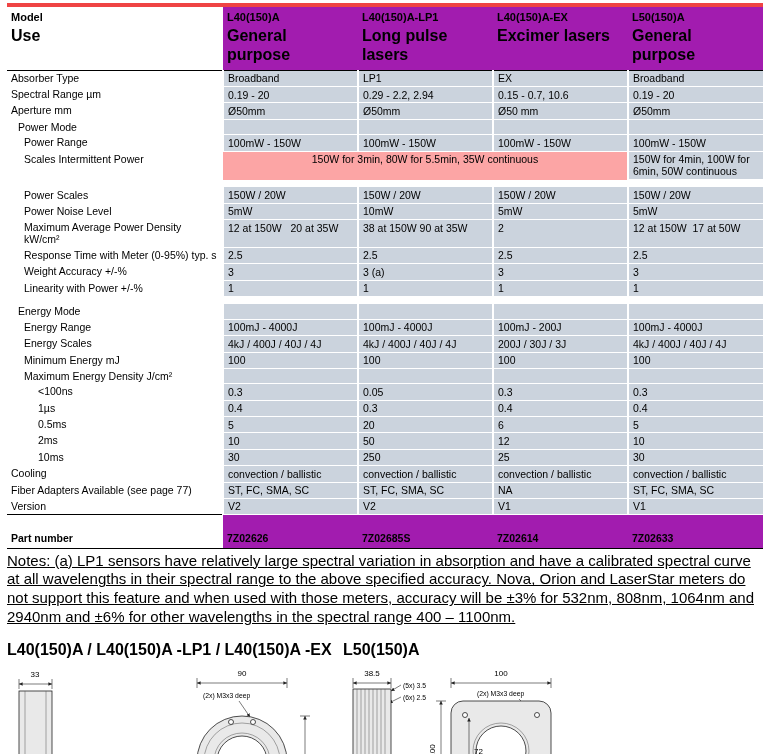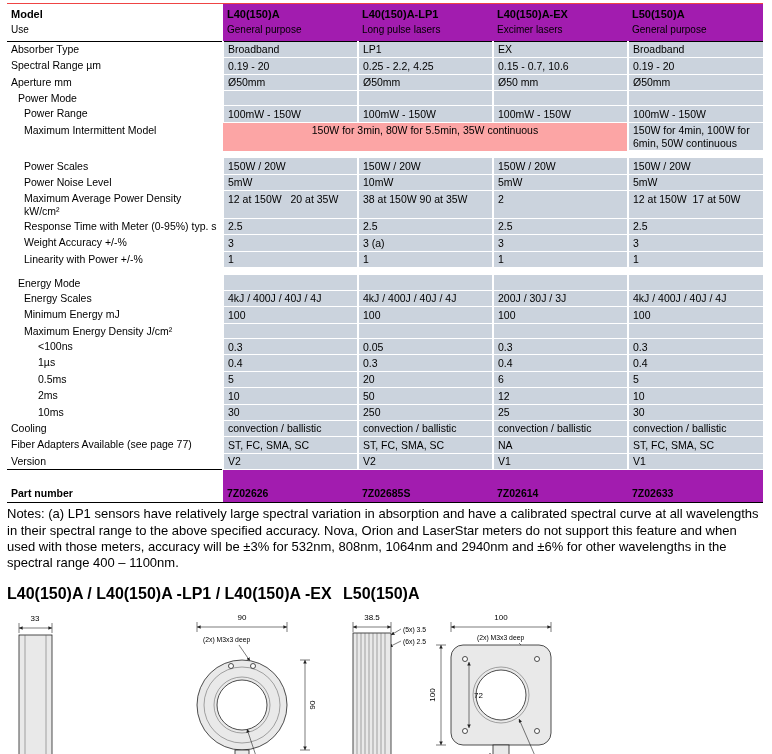--- a/index.html
+++ b/index.html
@@ -1,39 +1,39 @@
 <!DOCTYPE html>
 <html><head>
 <meta charset="utf-8">
 <style>
   html,body{margin:0;padding:0;background:#fff;color:#000;
     font-family:"Liberation Sans","DejaVu Sans",sans-serif;}
   .page{width:772px;box-sizing:border-box;padding:3px 7px;}
 
   
   table.spec{border-collapse:collapse;table-layout:fixed;width:756px;
-    border-top:1px solid #ef4444;font-size:10.5px;}
+    border-top:4px solid #ef4444;font-size:10.5px;}
   table.spec td{padding:1.5px 4px;vertical-align:top;line-height:1.18;overflow:hidden;}
   .lbl{background:#fff;}
   .ind0{padding-left:4px!important;}
   .ind1{padding-left:11px!important;}
   .ind2{padding-left:17px!important;}
   .ind3{padding-left:31px!important;}
   .val{background:#cbd3dd;border-left:2px solid #fff;border-bottom:1px solid #fff;
     white-space:pre-wrap;}
   .hval{background:#a21caf;font-weight:bold;}
   .spancell{background:#fca5a5;text-align:center;}
   .gapcell{height:7px;background:#fff;padding:0!important;}
   tr.r-model td{font-weight:bold;font-size:11px;padding-top:4px;}
-  tr.r-use td{font-weight:normal;font-size:10px;padding-bottom:5px;border-bottom:1.5px solid #000;}
+  tr.r-use td{font-weight:bold;font-size:16px;padding-bottom:5px;border-bottom:1.5px solid #000;}
   tr.r-part td{border-top:1px solid #000;border-bottom:1.5px solid #000;
     font-weight:bold;padding-top:17px;padding-bottom:3px;}
 
   
-  .notes{width:756px;margin-top:3px;font-size:13px;line-height:1.25;}
+  .notes{width:756px;margin-top:3px;font-size:15px;line-height:1.25;text-decoration:underline;}
 
   
   .drawings{display:flex;margin-top:14px;}
   .draw-group{display:flex;flex-direction:column;}
   .draw-left{width:334px;}
   .draw-right{width:254px;margin-left:2px;}
   .draw-title{font-size:16px;font-weight:bold;margin:0 0 4px 0;}
   svg .part{fill:#e9e9e9;stroke:#222;stroke-width:0.8;}
   svg .white{fill:#fff;stroke:#222;stroke-width:0.8;}
   svg .thin{stroke:#555;stroke-width:0.5;fill:none;}
@@ -73,21 +73,21 @@
         <tr class="r-data">
           <td class="lbl ind0">Absorber Type</td>
           <td class="val">Broadband</td>
           <td class="val">LP1</td>
           <td class="val">EX</td>
           <td class="val">Broadband</td>
         </tr>
         <tr class="r-data">
           <td class="lbl ind0">Spectral Range µm</td>
           <td class="val">0.19 - 20</td>
-          <td class="val">0.25 - 2.2, 4.25</td>
+          <td class="val">0.29 - 2.2, 2.94</td>
           <td class="val">0.15 - 0.7, 10.6</td>
           <td class="val">0.19 - 20</td>
         </tr>
         <tr class="r-data">
           <td class="lbl ind0">Aperture mm</td>
           <td class="val">Ø50mm</td>
           <td class="val">Ø50mm</td>
           <td class="val">Ø50 mm</td>
           <td class="val">Ø50mm</td>
         </tr>
@@ -99,21 +99,21 @@
           <td class="val"></td>
         </tr>
         <tr class="r-data">
           <td class="lbl ind2">Power Range</td>
           <td class="val">100mW - 150W</td>
           <td class="val">100mW - 150W</td>
           <td class="val">100mW - 150W</td>
           <td class="val">100mW - 150W</td>
         </tr>
         <tr class="r-span">
-          <td class="lbl ind2">Maximum Intermittent Model</td>
+          <td class="lbl ind2">Scales Intermittent Power</td>
           <td colspan="3" class="spancell">150W for 3min, 80W for 5.5min, 35W continuous</td>
           <td class="val">150W for 4min, 100W for 6min, 50W continuous</td>
         </tr>
         <tr class="r-gap">
           <td colspan="5" class="gapcell"></td>
         </tr>
         <tr class="r-data">
           <td class="lbl ind2">Power Scales</td>
           <td class="val">150W / 20W</td>
           <td class="val">150W / 20W</td>
@@ -157,20 +157,27 @@
         </tr>
         <tr class="r-gap">
           <td colspan="5" class="gapcell"></td>
         </tr>
         <tr class="r-section">
           <td class="lbl ind1">Energy Mode</td>
           <td class="val"></td>
           <td class="val"></td>
           <td class="val"></td>
           <td class="val"></td>
+        </tr>
+        <tr class="r-data">
+          <td class="lbl ind2">Energy Range</td>
+          <td class="val">100mJ - 4000J</td>
+          <td class="val">100mJ - 4000J</td>
+          <td class="val">100mJ - 200J</td>
+          <td class="val">100mJ - 4000J</td>
         </tr>
         <tr class="r-data">
           <td class="lbl ind2">Energy Scales</td>
           <td class="val">4kJ / 400J / 40J / 4J</td>
           <td class="val">4kJ / 400J / 40J / 4J</td>
           <td class="val">200J / 30J / 3J</td>
           <td class="val">4kJ / 400J / 40J / 4J</td>
         </tr>
         <tr class="r-data">
           <td class="lbl ind2">Minimum Energy mJ</td>

